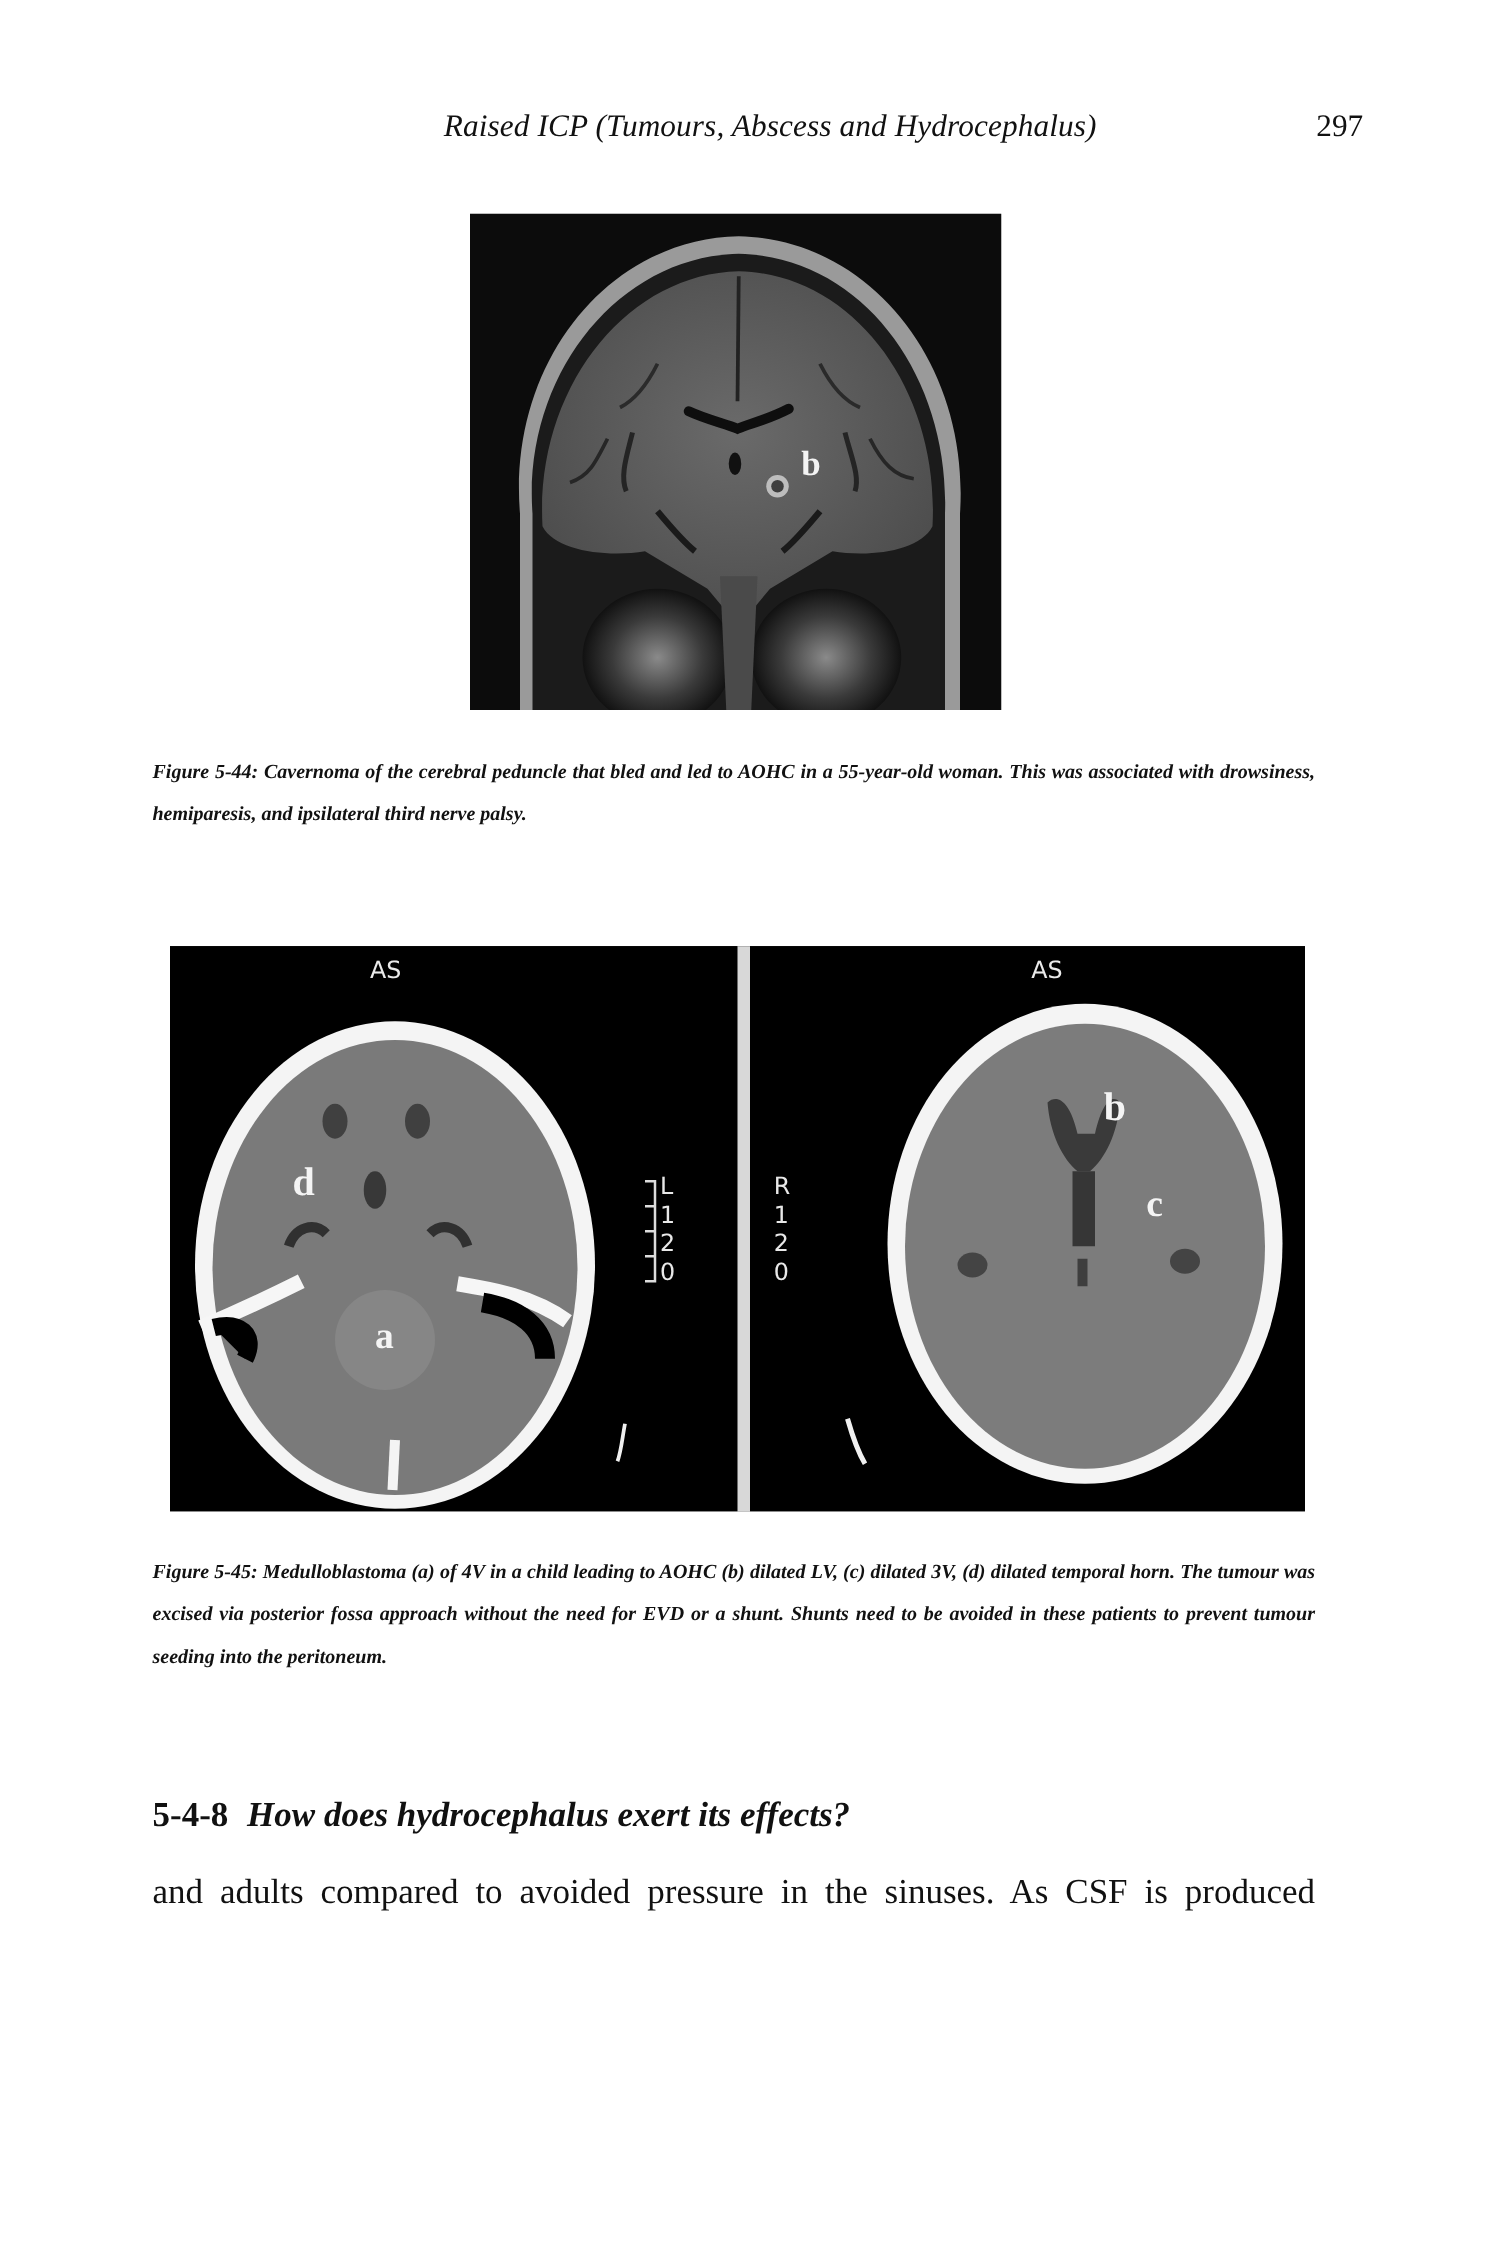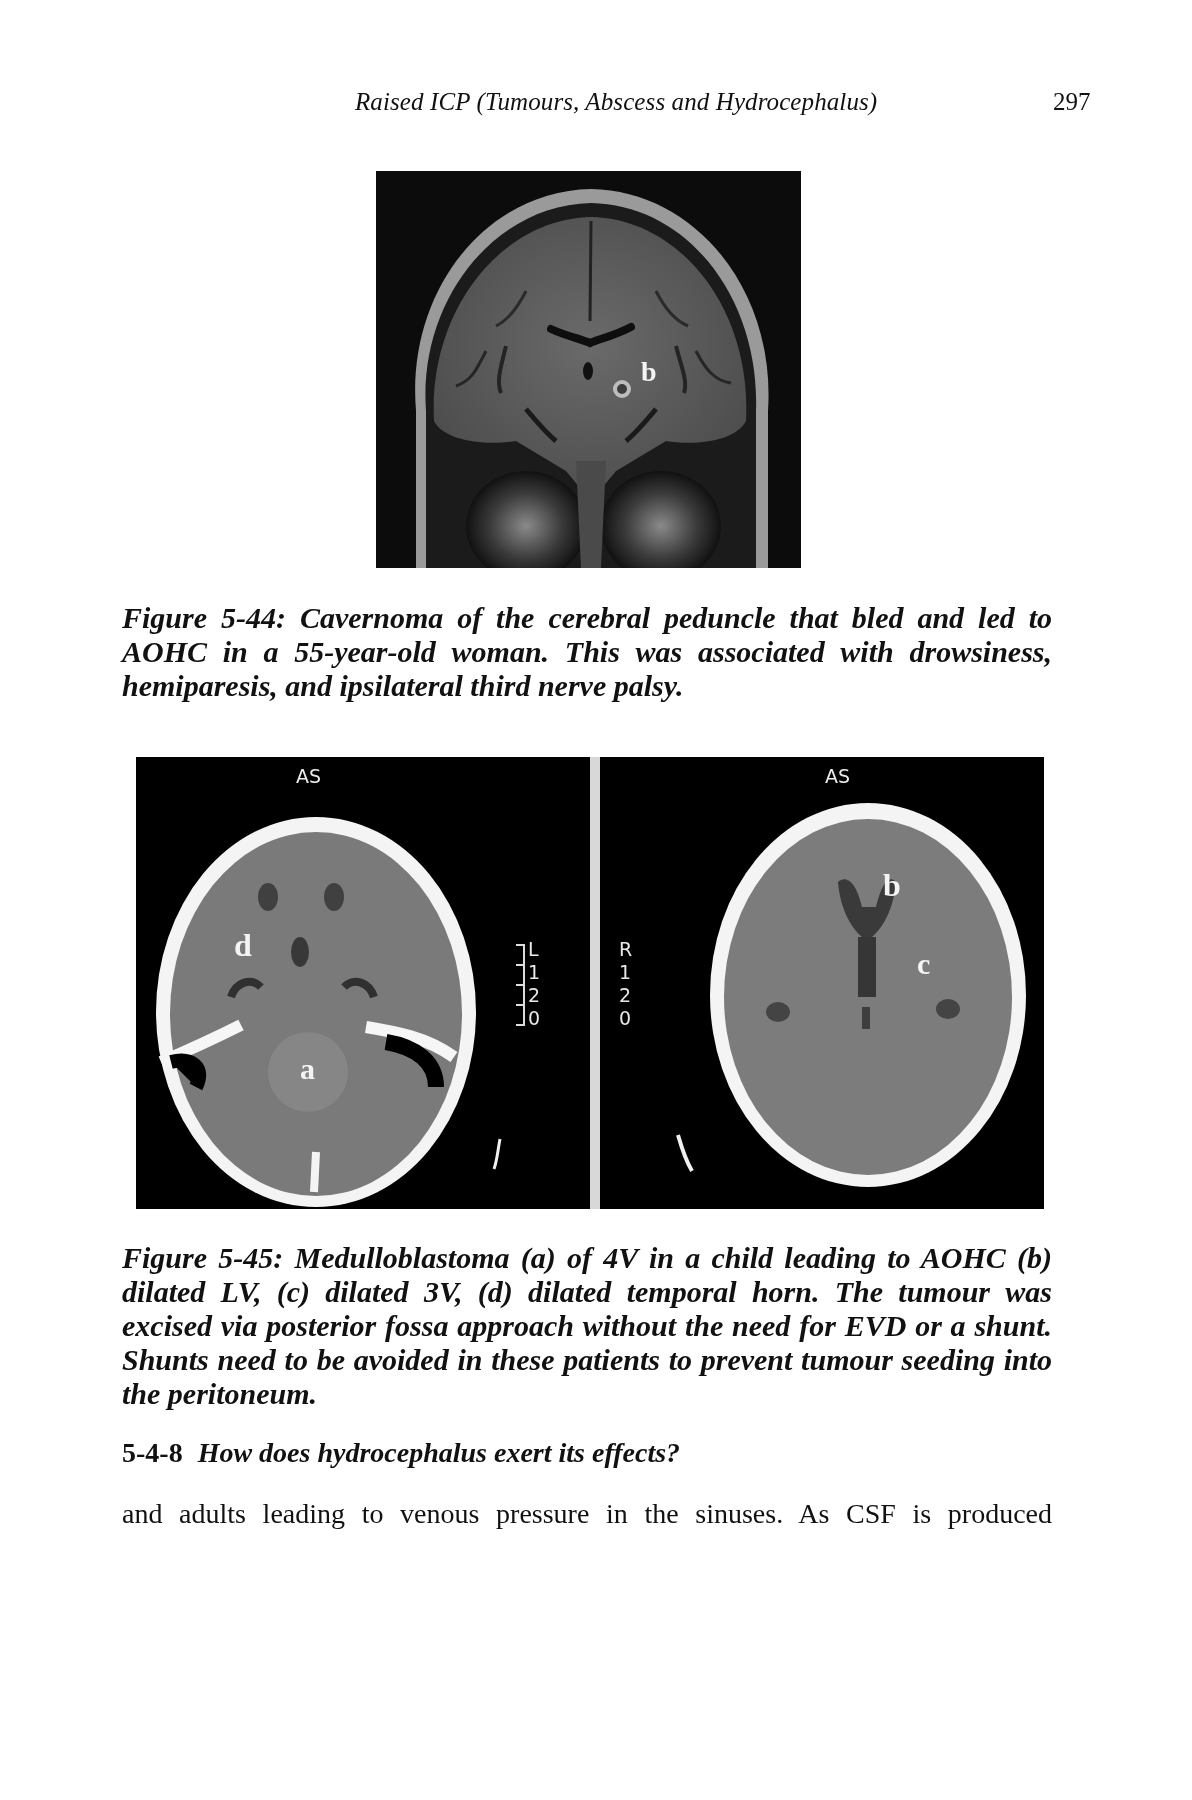--- a/index.html
+++ b/index.html
@@ -7,21 +7,21 @@
          font-family: "Liberation Serif", "DejaVu Serif", serif; color: #111; }
 
   .running-header { position: absolute; top: 88px; left: 0; width: 1192px; height: 36px; margin-left: 37px; }
   .running-title { position: absolute; left: 318px; top: 0; font-style: italic; font-size: 25px; letter-spacing: 0.1px; }
   .page-number { position: absolute; left: 1016px; top: 0; font-size: 25px; }
 
   
   .fig44 { position: absolute; left: 376px; top: 171px; width: 425px; height: 397px; background: #0a0a0a; overflow: hidden; }
   .fig-label { position: absolute; color: #f4f4f4; font-family: "Liberation Serif", serif; font-weight: bold; font-size: 28px; }
 
-  .caption { position: absolute; left: 122px; width: 930px; font-style: italic; font-weight: bold; font-size: 30px;
+  .caption { position: absolute; left: 122px; width: 930px; font-style: italic; font-weight: bold; font-size: 16px;
              line-height: 34px; text-align: justify; text-align-last: left; }
   .cap44 { top: 601px; }
   .cap45 { top: 1241px; }
 
   
   .fig45 { position: absolute; left: 136px; top: 757px; width: 908px; height: 452px; background: #000; }
   .ct-panel { position: absolute; top: 0; height: 452px; background: #000; overflow: hidden; }
   .ct-left { left: 0; width: 454px; }
   .ct-right { left: 464px; width: 444px; }
   .divider { position: absolute; left: 454px; top: 0; width: 10px; height: 452px; background: #d8d8d8; }
@@ -154,14 +154,14 @@
 </div>
 
 <div class="caption cap45">Figure 5-45: Medulloblastoma (a) of 4V in a child leading to AOHC (b) dilated LV, (c) dilated 3V, (d) dilated temporal horn. The tumour was excised via posterior fossa approach without the need for EVD or a shunt. Shunts need to be avoided in these patients to prevent tumour seeding into the peritoneum.</div>
 
 <div class="section-heading">
   <span class="num">5-4-8</span>
   <span class="title">How does hydrocephalus exert its effects?</span>
 </div>
 
 <div class="body-text">
-  <span class="body-line">and adults leading to venous pressure in the sinuses. As CSF is produced</span>
+  <span class="body-line">and adults compared to avoided pressure in the sinuses. As CSF is produced</span>
 </div>
 
 </body></html>

